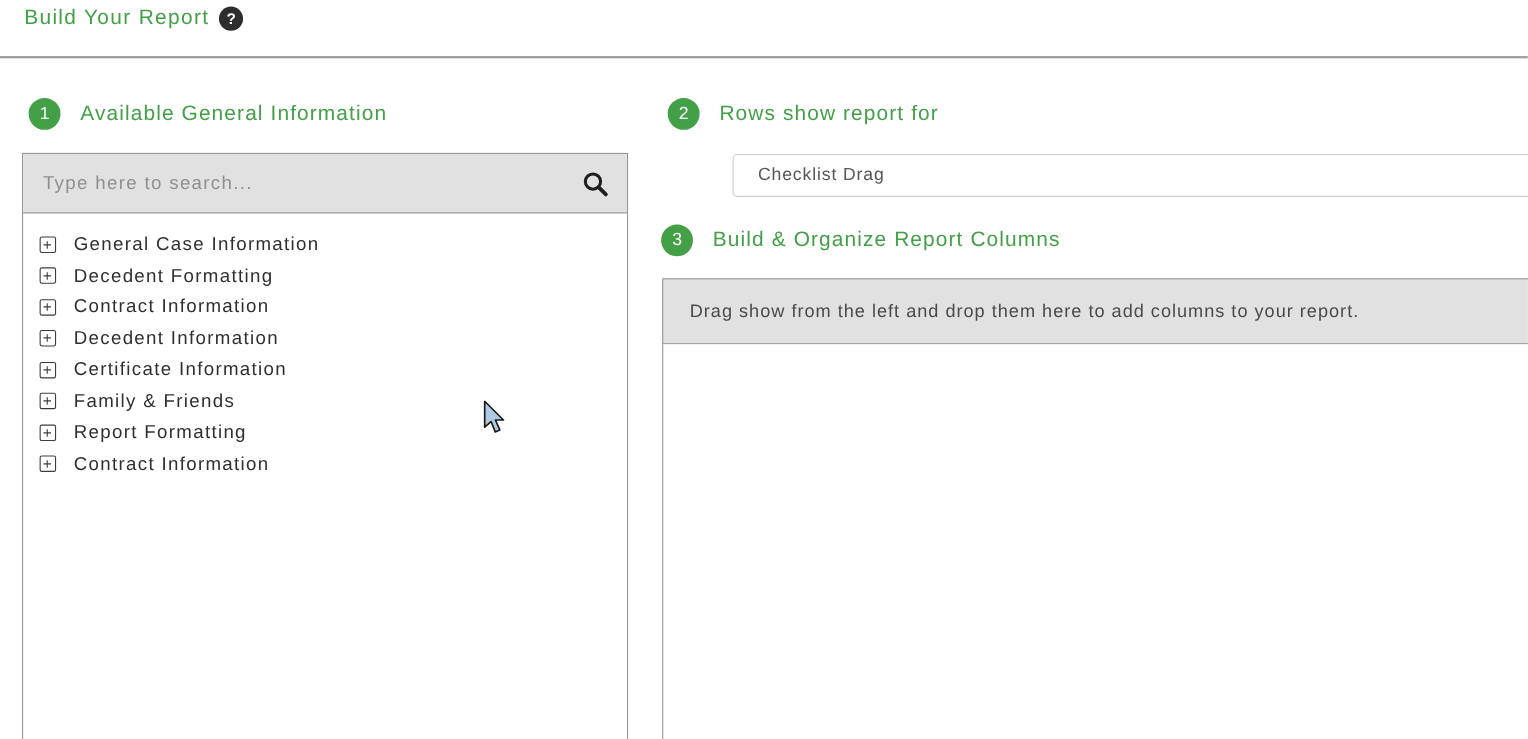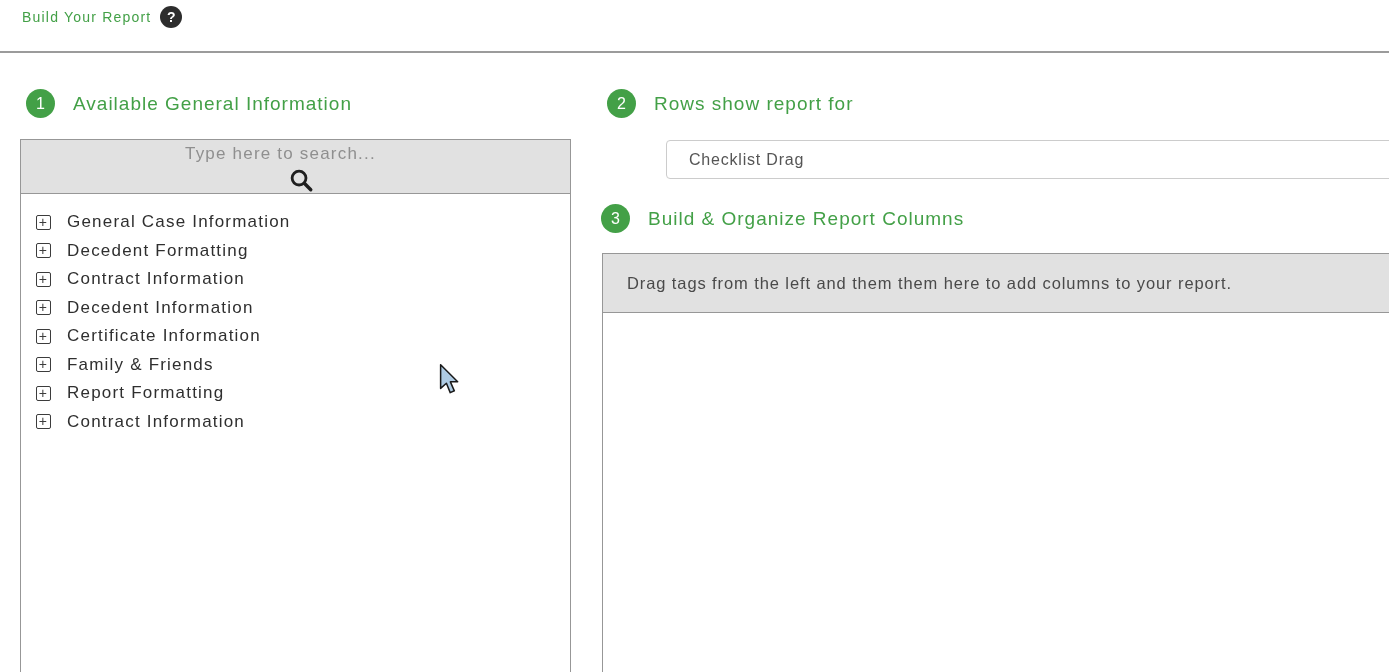--- a/index.html
+++ b/index.html
@@ -4,39 +4,39 @@
 <style>
   html,body{margin:0;padding:0;}
   body{
     width:1389px;height:672px;position:relative;overflow:hidden;
     background:#ffffff;
     font-family:"Liberation Sans","DejaVu Sans",sans-serif;
     -webkit-font-smoothing:antialiased;
   }
   
   .app-header{position:absolute;left:22px;top:6px;display:flex;align-items:center;gap:9px;}
-  .page-title{margin:0;font-size:14px;font-weight:400;letter-spacing:1.2px;color:var(--accent-green);}
+  .page-title{margin:0;font-size:19px;font-weight:400;letter-spacing:1.2px;color:var(--accent-green);}
   .help{width:22px;height:22px;border-radius:50%;background:var(--help-icon-bg);color:#fff;
         display:flex;align-items:center;justify-content:center;font-size:14px;font-weight:bold;cursor:pointer;}
   .divider{position:absolute;left:0;top:51px;width:1389px;height:2px;background:#9b9b9b;}
 
   
   .step-heading{position:absolute;display:flex;align-items:center;}
   .step-heading.s1{left:26px;top:89px;}
   .step-heading.s2{left:607px;top:89px;}
   .step-heading.s3{left:601px;top:204px;}
   .badge{width:29px;height:29px;border-radius:50%;background:var(--accent-green);color:#fff;
          display:flex;align-items:center;justify-content:center;font-size:16px;flex:0 0 auto;}
   .step-title{margin-left:18px;font-size:19px;letter-spacing:1px;color:var(--accent-green);white-space:nowrap;}
 
   
   .panel{position:absolute;left:20px;top:139px;width:551px;height:534px;
          border:1px solid var(--panel-border);box-sizing:border-box;background:#fff;}
   .searchbar{height:54px;background:var(--toolbar-gray);border-bottom:1px solid var(--panel-border);
-             display:flex;align-items:center;padding:0 16px;box-sizing:border-box;flex-direction:column;}
+             display:flex;align-items:center;padding:0 16px;box-sizing:border-box;}
   .searchbar input{flex:1;border:none;outline:none;background:transparent;
                    font-family:inherit;font-size:17px;letter-spacing:1.2px;color:#333;}
   .searchbar input::placeholder{color:var(--placeholder);}
   .search-icon{flex:0 0 auto;margin-left:10px;cursor:pointer;}
 
   .tree{padding:14px 10px 0 15px;}
   .tree-item{display:flex;align-items:center;gap:16px;height:28.5px;
              font-size:17px;letter-spacing:1.2px;color:var(--text-dark);cursor:default;}
   .plus-box{width:13px;height:13px;border:1.5px solid #3c3c3c;border-radius:2px;
             display:flex;align-items:center;justify-content:center;flex:0 0 auto;cursor:pointer;}
@@ -126,20 +126,20 @@
   <span>Checklist Drag</span>
 </div>
 
 <div class="step-heading s3">
   <span class="badge">3</span>
   <span class="step-title">Build &amp; Organize Report Columns</span>
 </div>
 
 <div class="columns-area">
   <div class="dropzone-header">
-    <span>Drag tags from the left and them them here to add columns to your report.</span>
+    <span>Drag show from the left and drop them here to add columns to your report.</span>
   </div>
   <div class="dropzone-body"></div>
 </div>
 
 <svg class="cursor" width="22" height="32" viewBox="0 0 13 21">
   <path d="M1,0.5 L1,16 L4.8,12.6 L7.3,18.8 L10,17.6 L7.4,11.7 L12.2,11.7 Z" fill="var(--cursor-fill)" stroke="#1a1a1a" stroke-width="1" stroke-linejoin="round"></path>
 </svg>
 
 </body></html>

